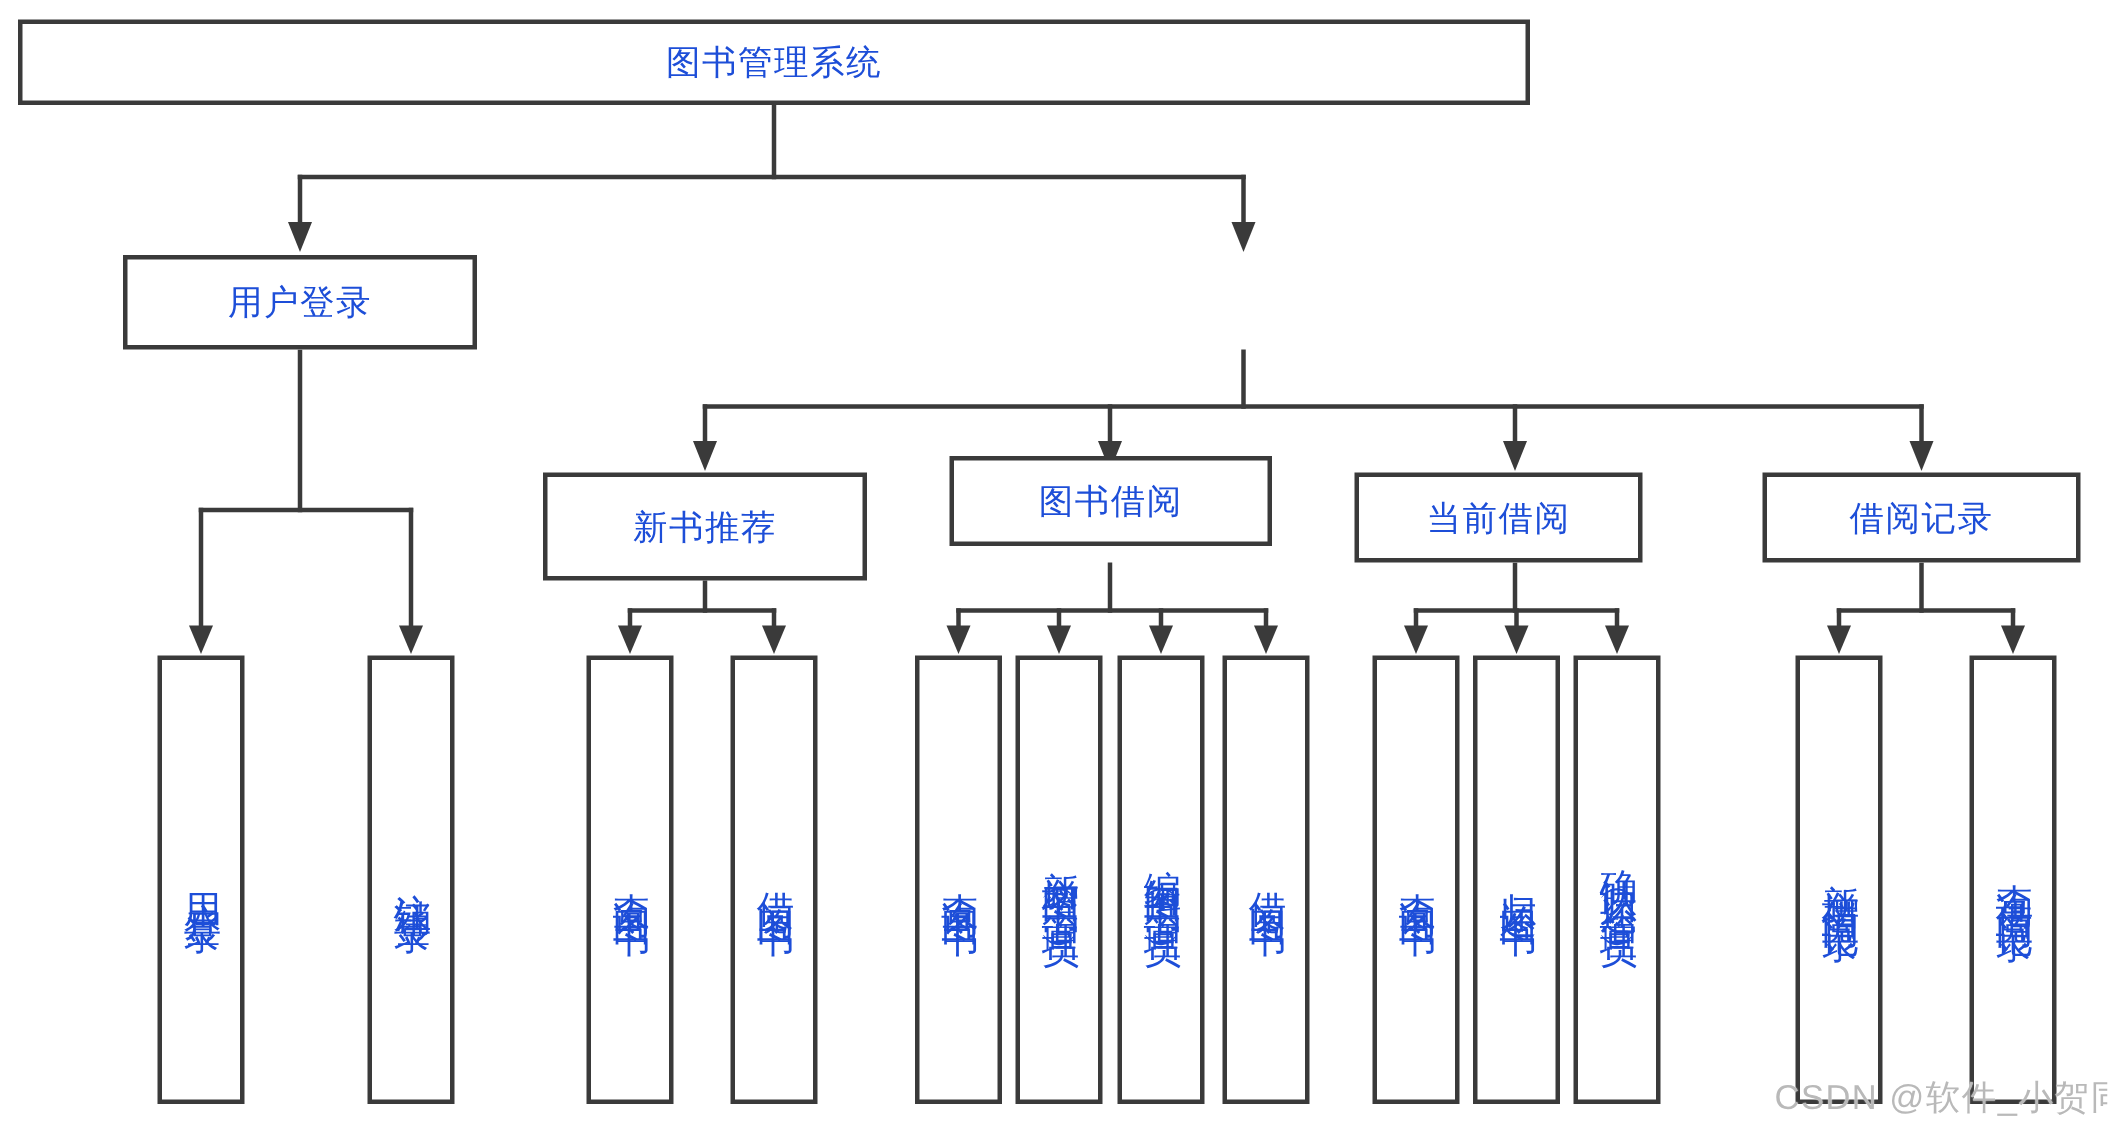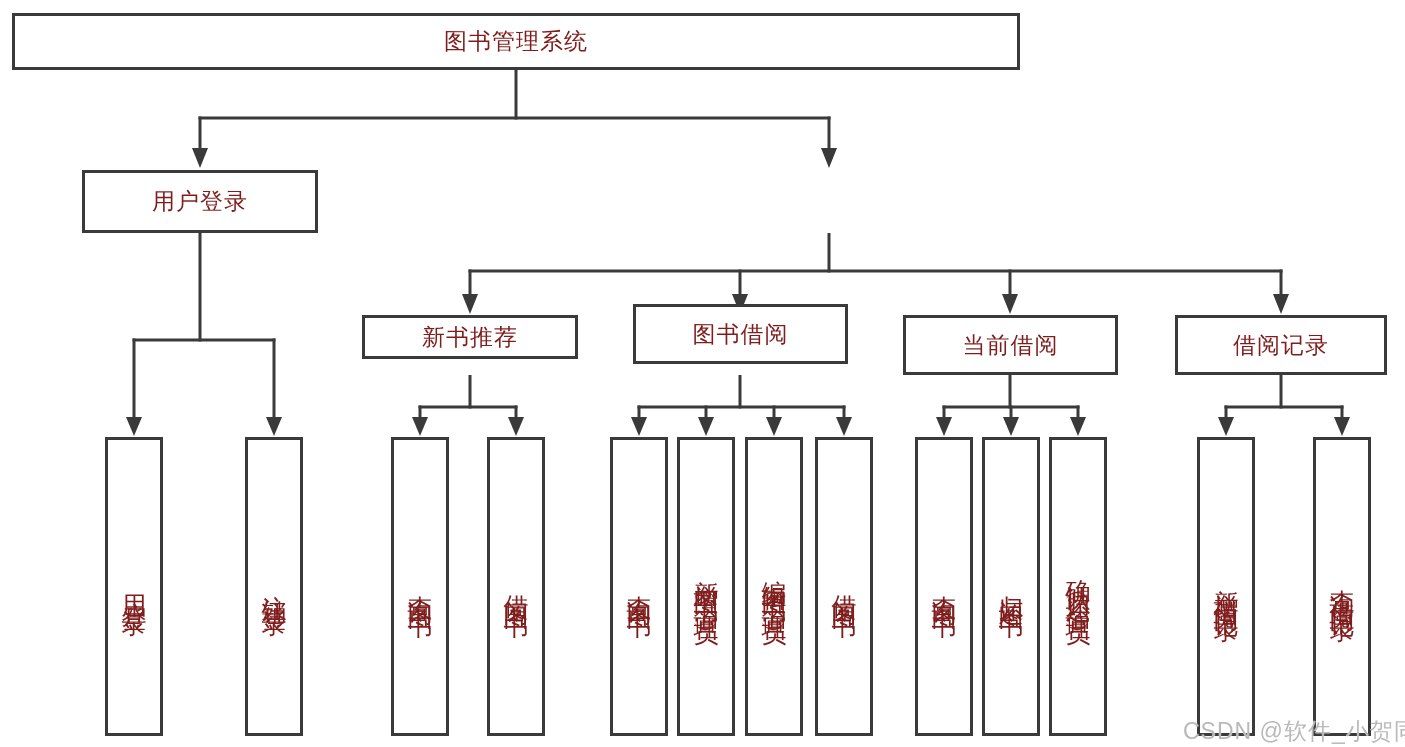--- a/index.html
+++ b/index.html
@@ -12,21 +12,21 @@
   }
   .connectors{position:absolute;left:0;top:0;width:1405px;height:747px;}
   .connectors line{stroke:#3a3a3a;stroke-width:3;}
   .connectors polygon{fill:#3a3a3a;stroke:none;}
   .box{
     position:absolute;
     background:#ffffff;
     border:3px solid #3a3a3a;
     box-sizing:border-box;
     display:flex;align-items:center;justify-content:center;
-    color:#7f1d1d;
+    color:#1d4ed8;
   }
   .hlabel{font-size:23px;letter-spacing:1px;white-space:nowrap;}
   .leaf .vlabel{
     writing-mode:vertical-rl;
     font-size:25px;
     line-height:1;
     letter-spacing:6px;
     white-space:nowrap;
   }
   .watermark{
@@ -121,27 +121,27 @@
   </svg>
 
   <div class="box" style="left:12px;top:13px;width:1008px;height:57px;">
     <span class="hlabel">图书管理系统</span>
   </div>
 
   <div class="box" style="left:82px;top:170px;width:236px;height:63px;">
     <span class="hlabel">用户登录</span>
   </div>
 
-  <div class="box" style="left:362px;top:315px;width:216px;height:44px;">
+  <div class="box" style="left:362px;top:315px;width:216px;height:72px;">
     <span class="hlabel">新书推荐</span>
   </div>
   <div class="box" style="left:633px;top:304px;width:215px;height:60px;">
     <span class="hlabel">图书借阅</span>
   </div>
-  <div class="box" style="left:903px;top:315px;width:215px;height:60px;">
+  <div class="box" style="left:903px;top:315px;width:192px;height:60px;">
     <span class="hlabel">当前借阅</span>
   </div>
   <div class="box" style="left:1175px;top:315px;width:212px;height:60px;">
     <span class="hlabel">借阅记录</span>
   </div>
 
   <div class="box leaf" style="left:105px;top:437px;width:58px;height:299px;">
     <span class="vlabel">用户登录</span>
   </div>
   <div class="box leaf" style="left:245px;top:437px;width:58px;height:299px;">

